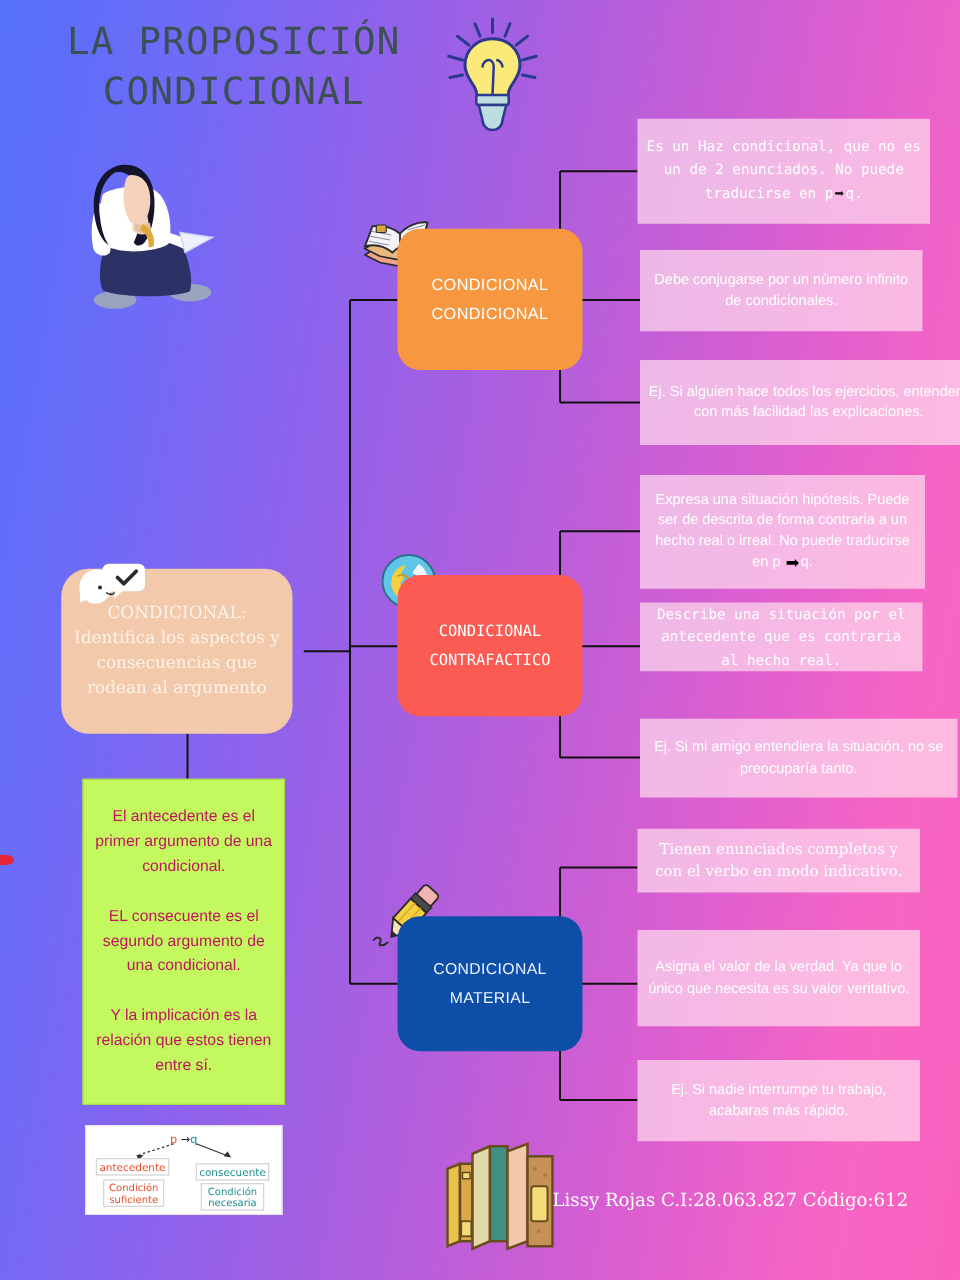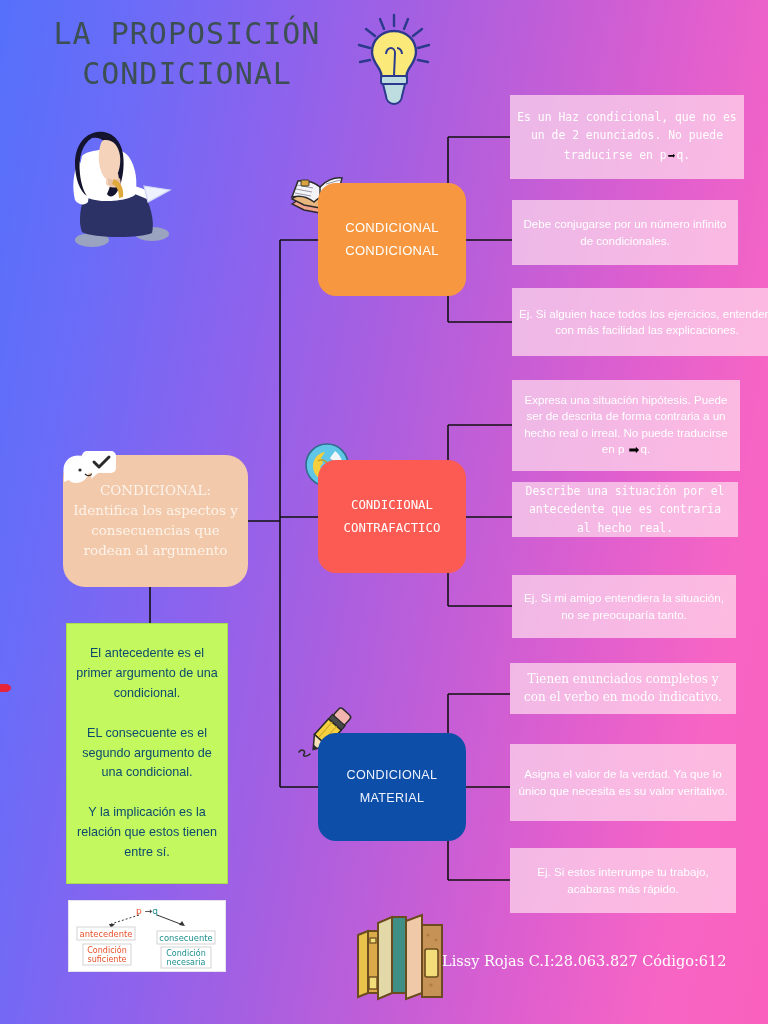--- a/index.html
+++ b/index.html
@@ -34,40 +34,40 @@
   
   #pq{
     left:58px;top:415px;width:190px;text-align:center;
     font-family:"DejaVu Serif","Liberation Serif",serif;
     font-weight:bold;font-size:25px;color:#8ce64a;
   }
   #pq .arw{color:#000;font-size:22px;padding:0 4px;}
 
   
   #mainnode{
-    left:63px;top:455px;width:185px;height:132px;
+    left:49px;top:455px;width:185px;height:132px;
     background:#f2c9aa;border-radius:22px;
     display:flex;align-items:center;justify-content:center;
     padding:6px 6px;box-sizing:border-box;
   }
   #mainnode .txt{
     font-family:"DejaVu Serif","Liberation Serif",serif;
     font-size:13.5px;line-height:1.48;color:#fdf3ea;text-align:center;
   }
   #mainicon{left:58px;top:448px;width:60px;height:46px;}
 
   
   #greenbox{
     left:66px;top:623px;width:162px;height:261px;
     background:#c3f85e;border:1px solid #a7dd4a;
     display:flex;align-items:center;justify-content:center;
     box-sizing:border-box;padding:6px 8px;
   }
   #greenbox .txt{
-    font-size:12.6px;line-height:1.58;color:#0c4a6e;text-align:center;
+    font-size:12.6px;line-height:1.58;color:#be185d;text-align:center;
   }
 
   
   #minidiag{
     left:68px;top:900px;width:156px;height:70px;
     background:#ffffff;border:1px solid #e4e4ee;
   }
 
   
   .cat{border-radius:18px;display:flex;align-items:center;justify-content:center;
@@ -95,21 +95,21 @@
                  font-size:11.4px;line-height:1.62;letter-spacing:0px;}
   .det.sans .txt{font-size:11.6px;}
   .det.serif .txt{font-family:"DejaVu Serif","Liberation Serif",serif;font-size:12px;}
   .arwb{display:inline-block;color:#000;font-size:13px;vertical-align:-1px;padding:0 1px;}
 
   #d1{left:510px;top:95px;width:234px;height:84px;}
   #d2{left:512px;top:200px;width:226px;height:65px;}
   #d3{left:512px;top:288px;width:270px;height:68px;}
   #d4{left:512px;top:380px;width:228px;height:91px;}
   #d5{left:512px;top:482px;width:226px;height:55px;}
-  #d6{left:512px;top:575px;width:224px;height:63px;}
+  #d6{left:512px;top:575px;width:254px;height:63px;}
   #d7{left:510px;top:663px;width:226px;height:51px;}
   #d8{left:510px;top:744px;width:226px;height:77px;}
   #d9{left:510px;top:848px;width:226px;height:65px;}
 
   
   #books{left:352px;top:905px;width:96px;height:96px;}
   #credit{
     left:442px;top:953px;
     font-family:"DejaVu Serif","Liberation Serif",serif;
     font-size:14.5px;color:#ffffff;white-space:nowrap;
@@ -300,21 +300,21 @@
     <div class="txt">Ej. Si mi amigo entendiera la situación, no se preocuparía tanto.</div>
   </div>
 
   <div class="abs det serif" id="d7">
     <div class="txt">Tienen enunciados completos y con el verbo en modo indicativo.</div>
   </div>
   <div class="abs det sans" id="d8">
     <div class="txt">Asigna el valor de la verdad. Ya que lo único que necesita es su valor veritativo.</div>
   </div>
   <div class="abs det sans" id="d9">
-    <div class="txt">Ej. Si estos interrumpe tu trabajo, acabaras más rápido.</div>
+    <div class="txt">Ej. Si nadie interrumpe tu trabajo, acabaras más rápido.</div>
   </div>
 
   <svg class="abs" id="books" viewBox="0 0 96 96">
     <path d="M6 30l10-4v62l-10 4z" fill="#e8c24a" stroke="#6b4c1e" stroke-width="2"></path>
     <path d="M16 26h10v62H16z" fill="#d9a94a" stroke="#6b4c1e" stroke-width="2"></path>
     <rect x="17" y="72" width="8" height="12" fill="#f3dc7a" stroke="#6b4c1e" stroke-width="1.4"></rect>
     <path d="M26 18l14-6v76l-14 6z" fill="#e3d8a8" stroke="#6b4c1e" stroke-width="2"></path>
     <path d="M40 12h14v76H40z" fill="#3f8f86" stroke="#6b4c1e" stroke-width="2"></path>
     <path d="M54 16l16-6v78l-16 6z" fill="#f0c9a8" stroke="#6b4c1e" stroke-width="2"></path>
     <path d="M70 20h20v72H70z" fill="#c79255" stroke="#6b4c1e" stroke-width="2"></path>

